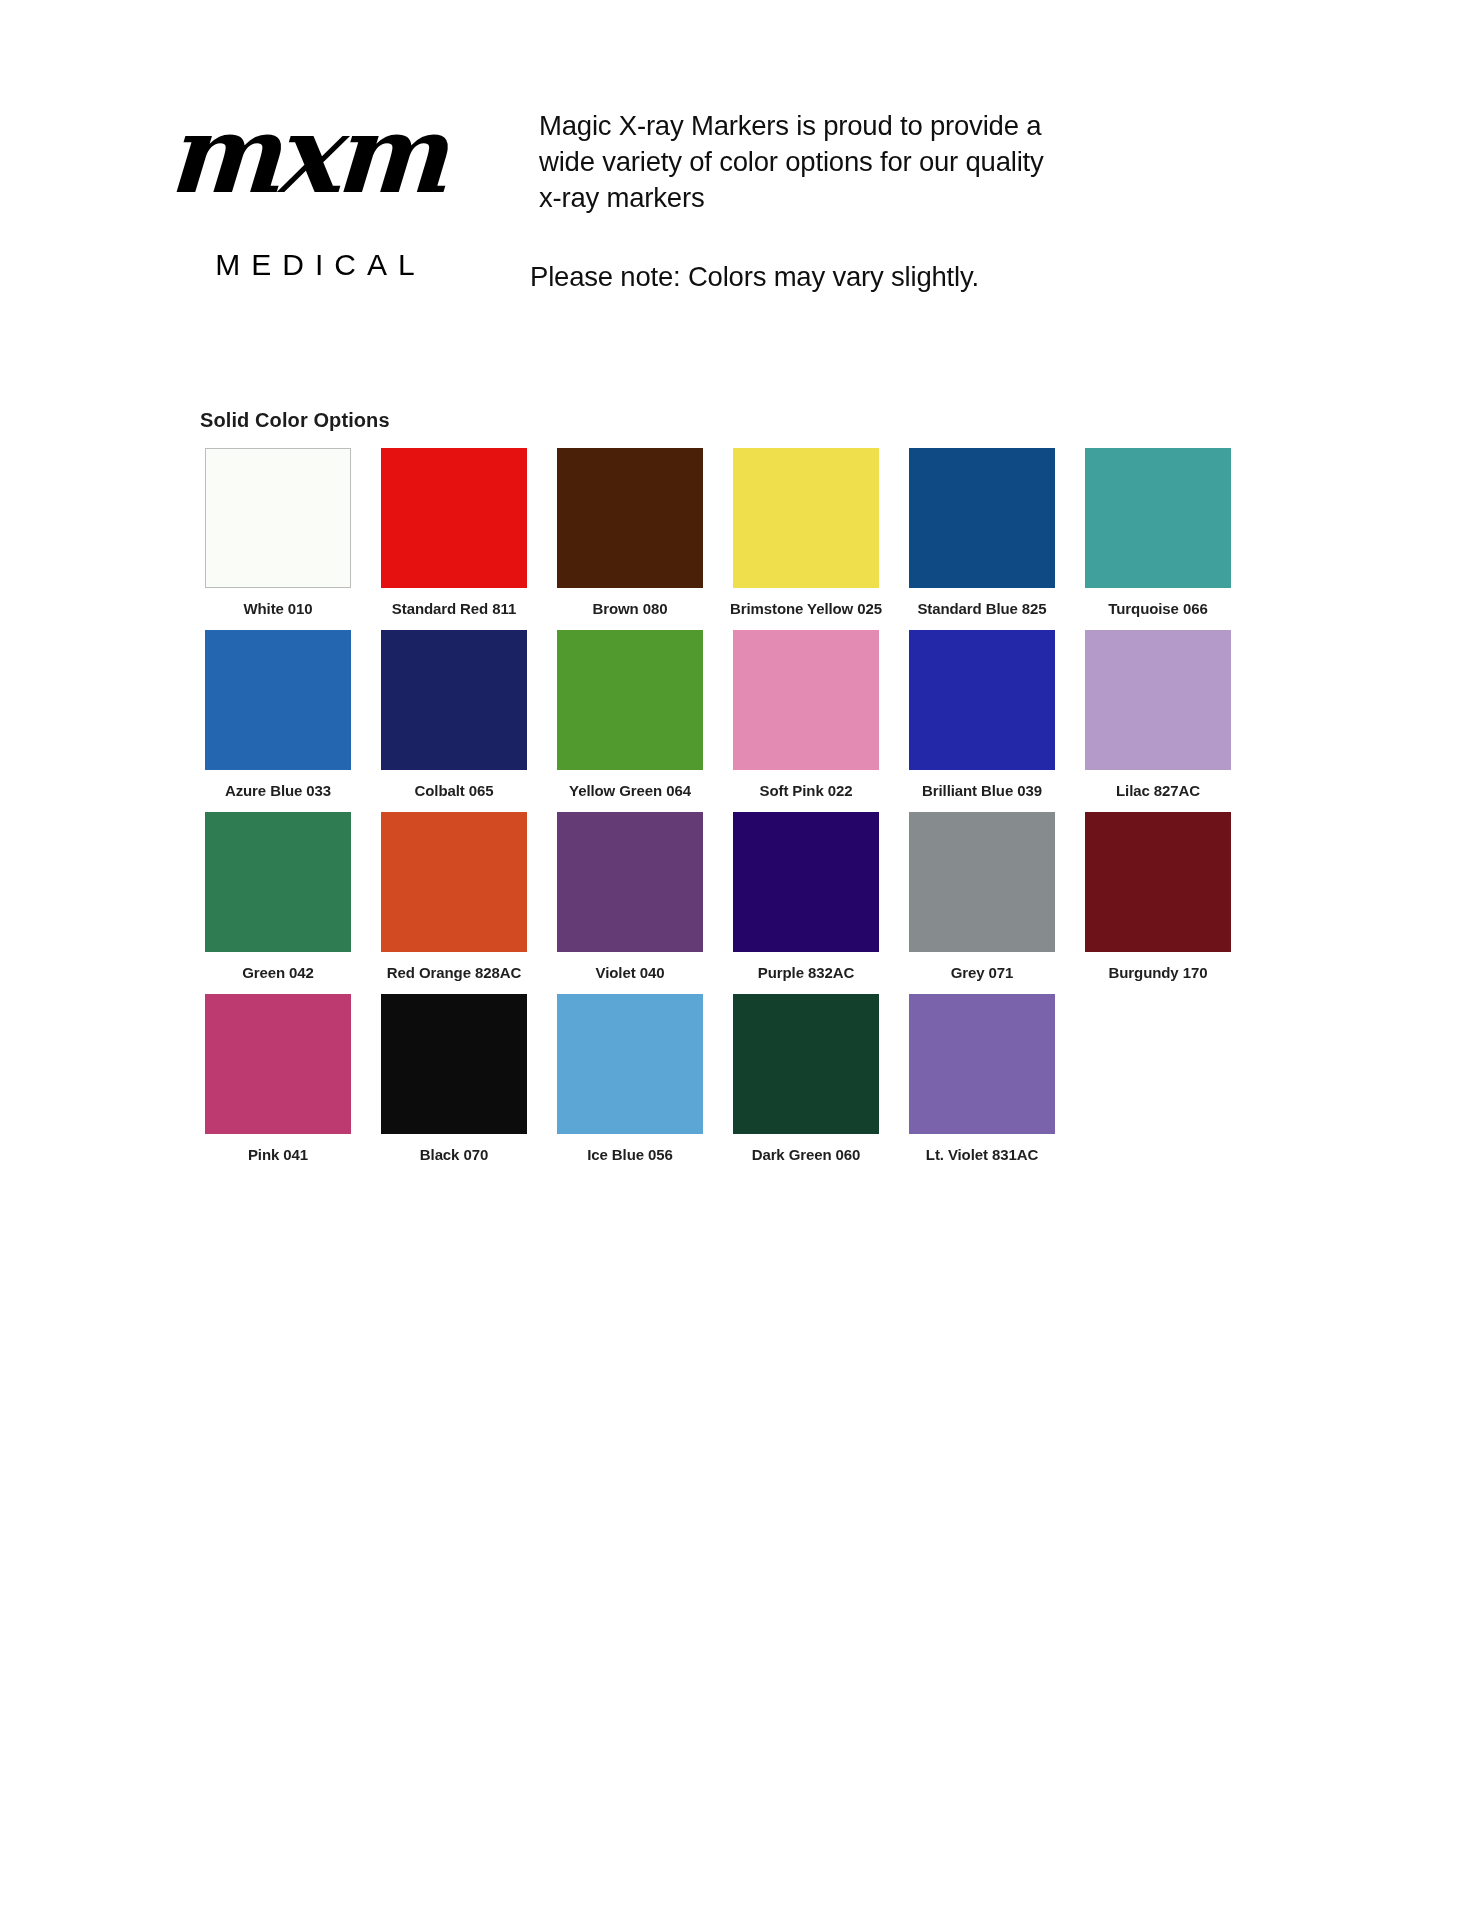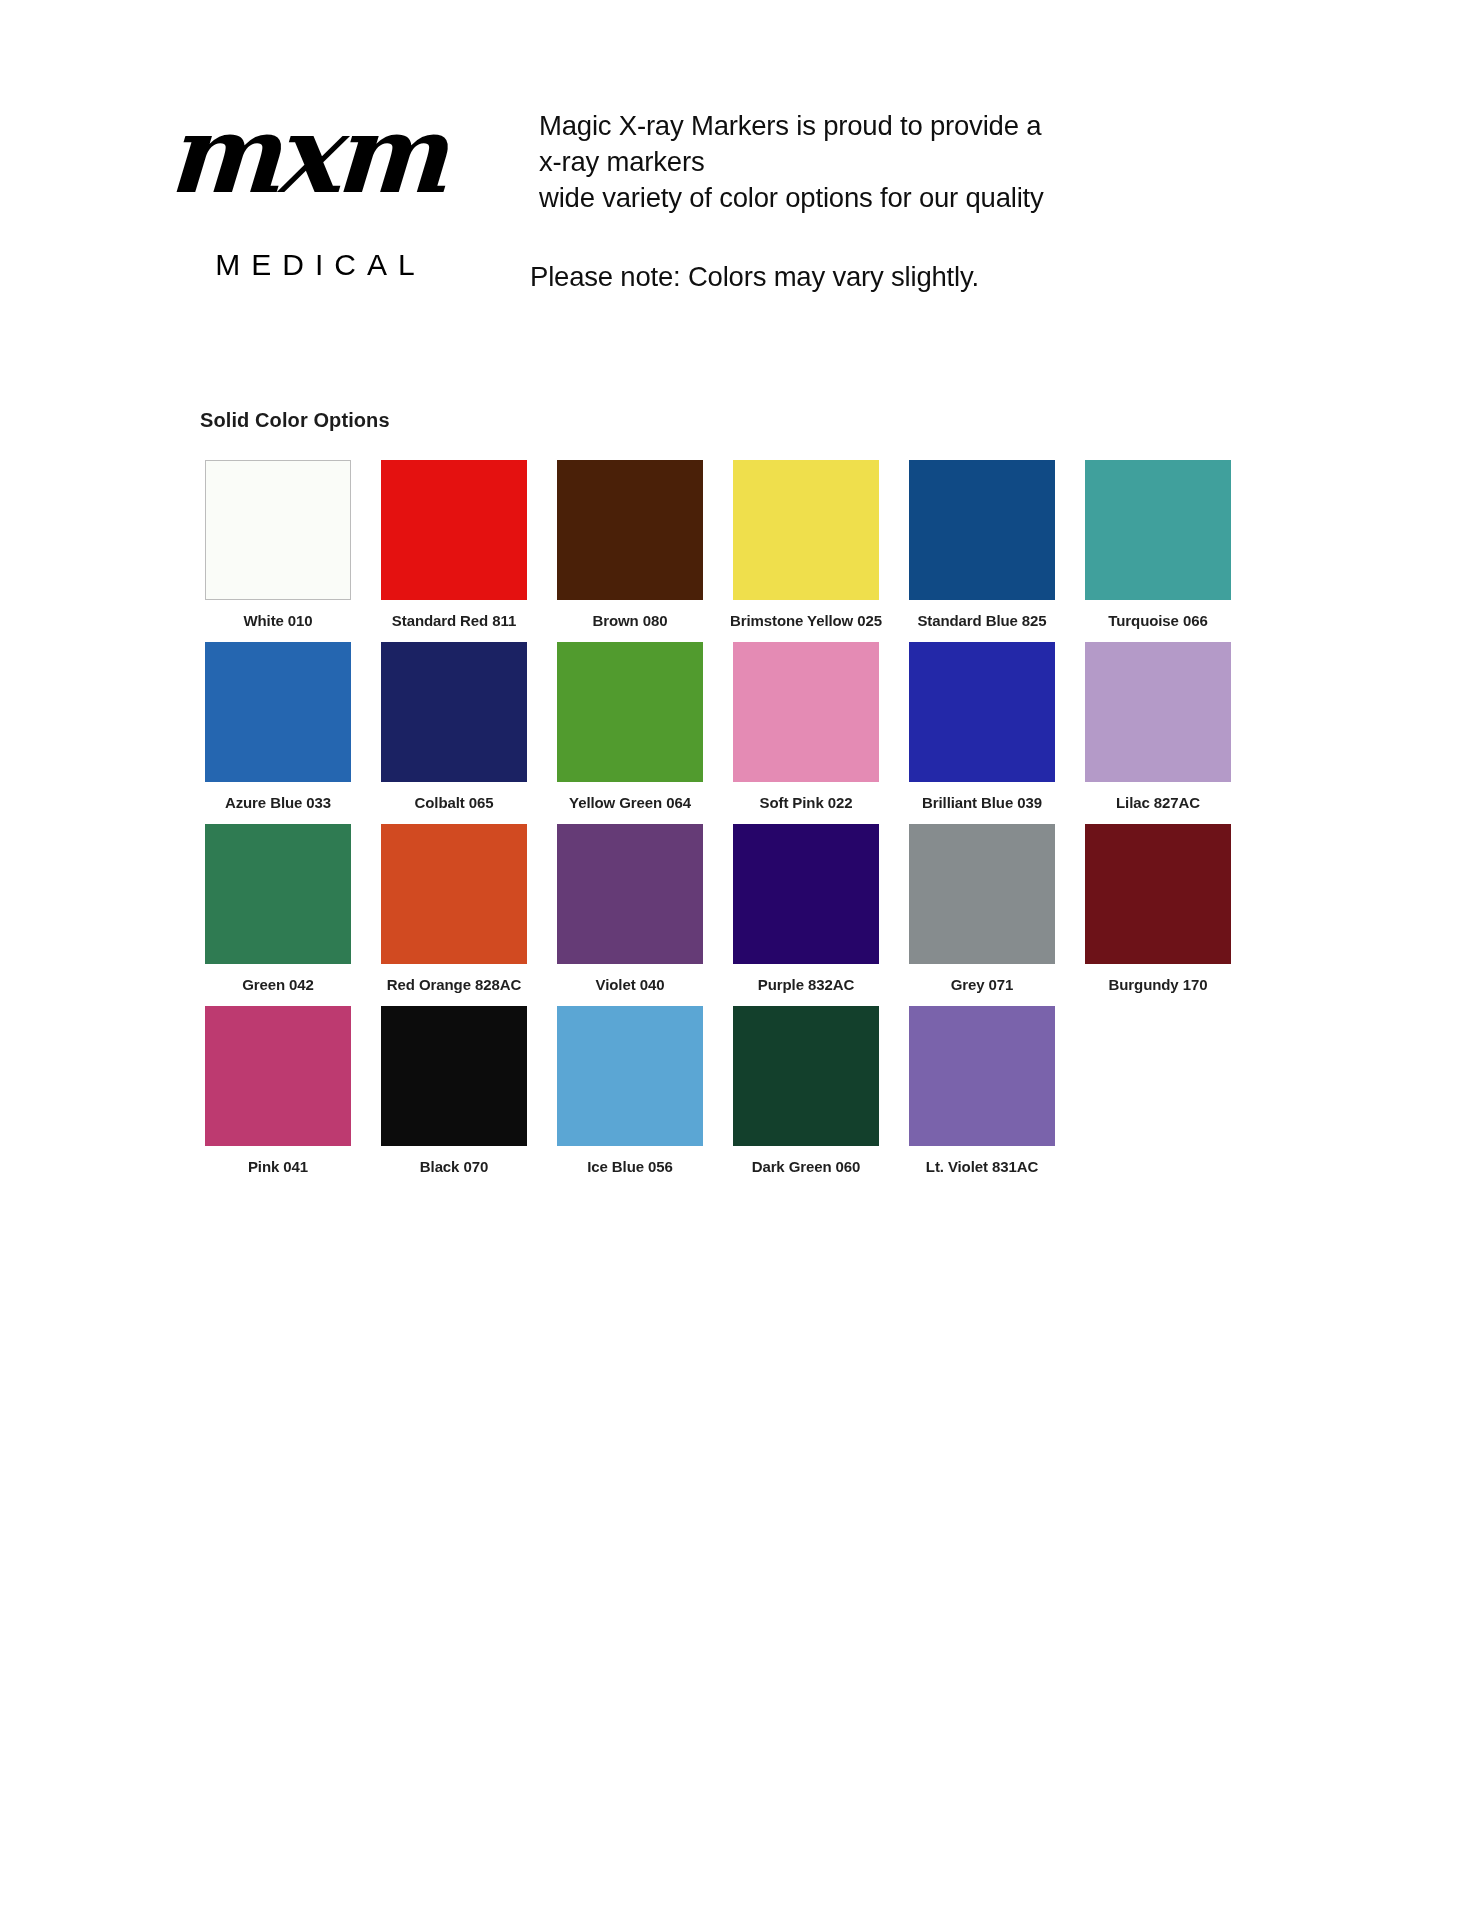--- a/index.html
+++ b/index.html
@@ -108,21 +108,20 @@
     top: 48px;
     width: 1090px;
     display: flex;
     flex-direction: column;
   }
 
   .swatch-row {
     display: flex;
     flex-direction: row;
     height: 182px;
-    align-items: flex-end;
   }
 
   .swatch-cell {
     width: 176px;
     display: flex;
     flex-direction: column;
     align-items: center;
   }
 
   .swatch-chip {
@@ -157,22 +156,22 @@
 
 <div id="header">
 
   <div id="logo-block">
     <span id="logo-script">mxm</span>
     <span id="logo-wordmark">MEDICAL</span>
   </div>
 
   <div id="intro-block">
     <div class="intro-line">Magic X-ray Markers is proud to provide a</div>
+    <div class="intro-line">wide variety of color options for our quality</div>
     <div class="intro-line">x-ray markers</div>
-    <div class="intro-line">wide variety of color options for our quality</div>
     <div id="intro-note">Please note: Colors may vary slightly.</div>
   </div>
 
 </div>
 
 <div id="palette-section">
 
   <div id="section-title">Solid Color Options</div>
 
   <div id="swatch-grid">

